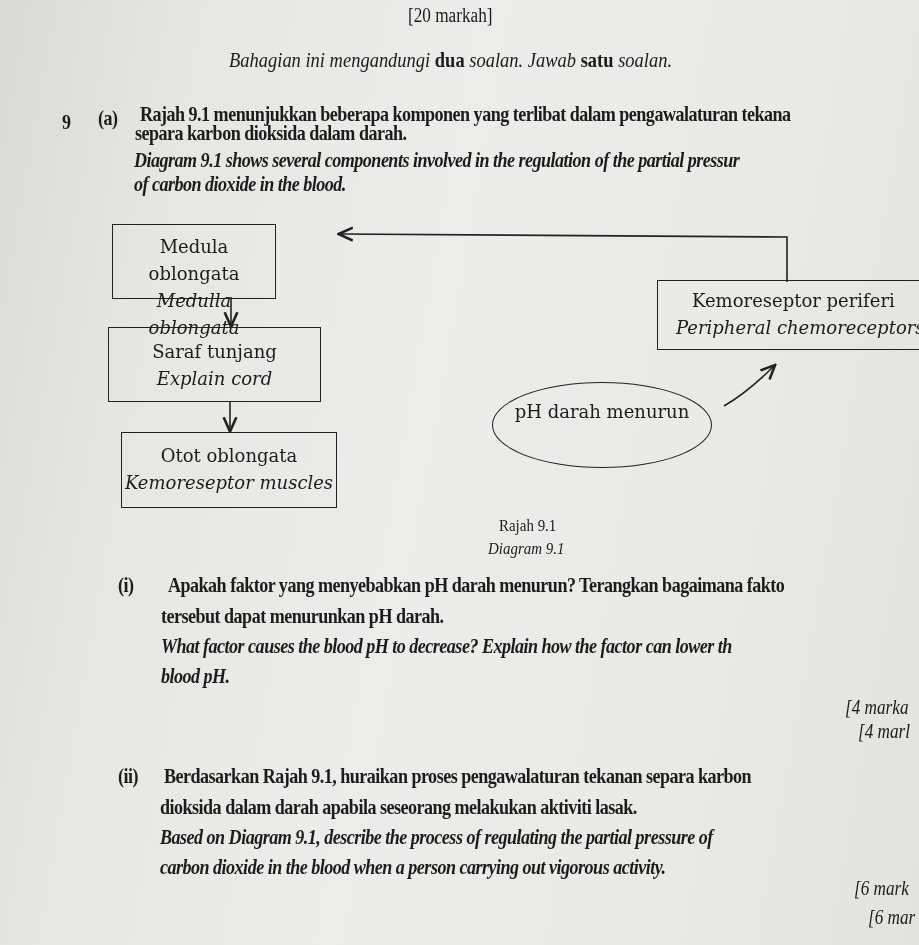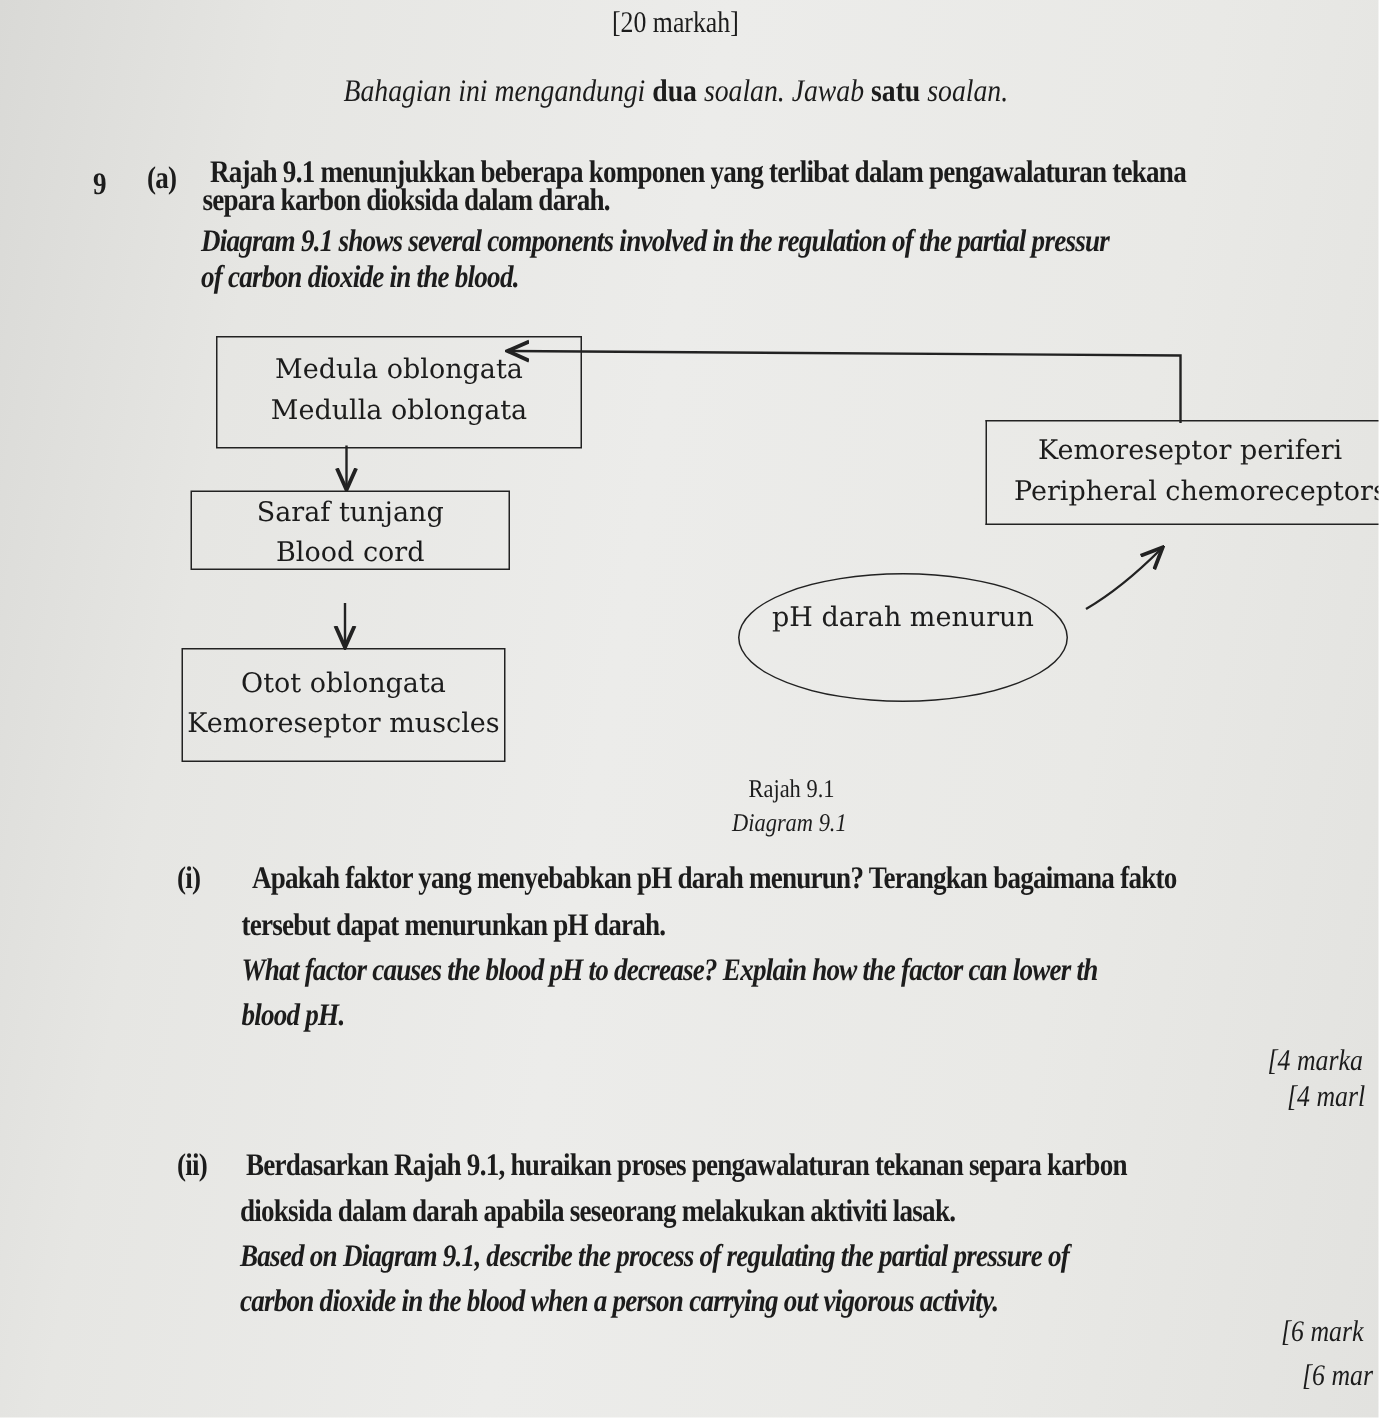--- a/index.html
+++ b/index.html
@@ -11,21 +11,21 @@
   }
   .abs { position:absolute; white-space:nowrap; }
   .q { font-family: "Liberation Serif", serif; font-size:21px; font-weight:bold; letter-spacing:-0.6px; transform-origin:left top; transform:scaleX(0.86); }
   .qi { font-style:italic; }
   .marks { font-family:"Liberation Serif", serif; font-size:20px; transform-origin:left top; transform:scaleX(0.86); }
   .marks i { font-style:italic; }
   .box {
     position:absolute; border:1.6px solid #222; box-sizing:border-box;
     text-align:center; font-family:"DejaVu Serif", "Liberation Serif", serif; font-size:18px; line-height:27px;
   }
-  .box .en { }
+  .box .en { font-style:italic; }
   .ellipse {
     position:absolute; border:1.6px solid #222; border-radius:50%; box-sizing:border-box;
     text-align:center; font-family:"DejaVu Serif", "Liberation Serif", serif; font-size:18px; line-height:27px;
   }
   .ellipse .en { font-style:italic; }
   svg.lines { position:absolute; left:0; top:0; }
 </style>
 </head>
 <body>
 
@@ -53,28 +53,28 @@
 
   <polyline points="787,282 787,237 340,234" fill="none" stroke="#222" stroke-width="1.6" marker-end="url(#arr)"></polyline>
 
   <line x1="231" y1="297" x2="231" y2="325" stroke="#222" stroke-width="1.6" marker-end="url(#arr)"></line>
 
   <line x1="230" y1="402" x2="230" y2="430" stroke="#222" stroke-width="1.6" marker-end="url(#arr)"></line>
 
   <path d="M724,406 Q748,392 774,366" fill="none" stroke="#222" stroke-width="1.6" marker-end="url(#arr)"></path>
 </svg>
 
-<div class="box" style="left:144px; top:224px; width:244px; height:75px; padding-top:8px;">
+<div class="box" style="left:112px; top:224px; width:164px; height:75px; padding-top:8px;">
   <div>Medula oblongata</div>
   <div class="en">Medulla oblongata</div>
 </div>
 
-<div class="box" style="left:127px; top:327px; width:213px; height:53px; ">
+<div class="box" style="left:108px; top:327px; width:213px; height:75px; padding-top:10px;">
   <div>Saraf tunjang</div>
-  <div class="en">Blood cord</div>
+  <div class="en">Explain cord</div>
 </div>
 
 <div class="box" style="left:121px; top:432px; width:216px; height:76px; padding-top:9px;">
   <div>Otot oblongata</div>
   <div class="en">Kemoreseptor muscles</div>
 </div>
 
 <div class="box" style="left:657px; top:280px; width:280px; height:70px; padding-top:6px; border-right:none; text-align:left; padding-left:18px; overflow:hidden;">
   <div style="padding-left:16px;">Kemoreseptor periferi</div>
   <div class="en">Peripheral chemoreceptors</div>

